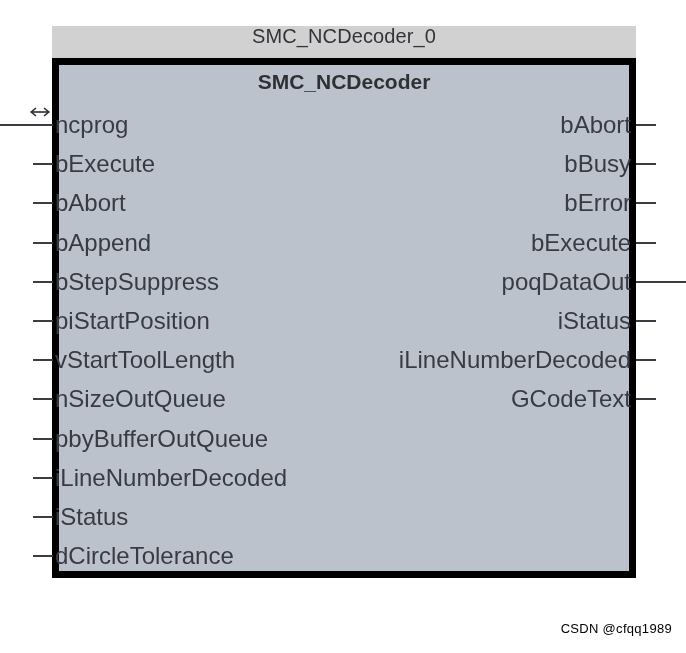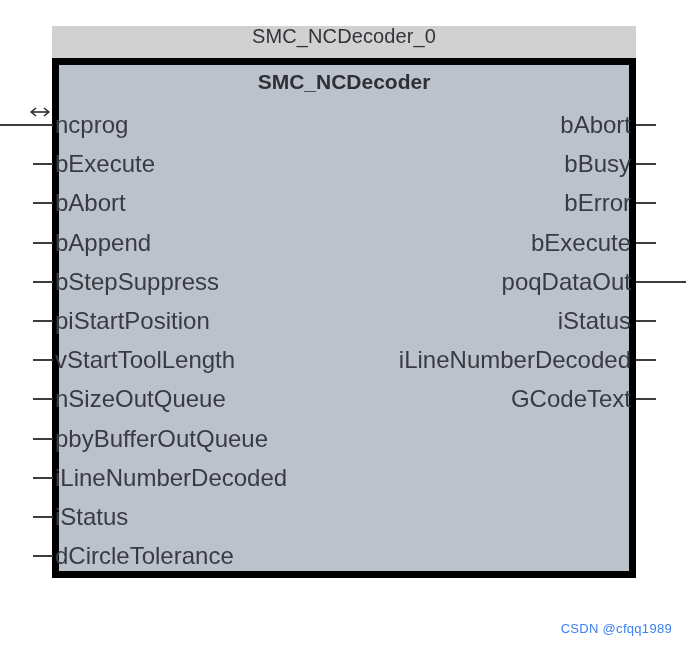--- a/index.html
+++ b/index.html
@@ -110,21 +110,21 @@
     color: #2b2c30;
   }
   .resize-arrow svg { display: block; }
 
   
   .watermark {
     position: absolute;
     right: 14px;
     bottom: 17px;
     font-size: 13px;
-    color: #3b82f6;
+    color: #000000;
     letter-spacing: 0.3px;
     user-select: none;
   }
 </style>
 </head>
 <body>
 
 <div id="fb-canvas">
 
   <div class="instance-bar">

